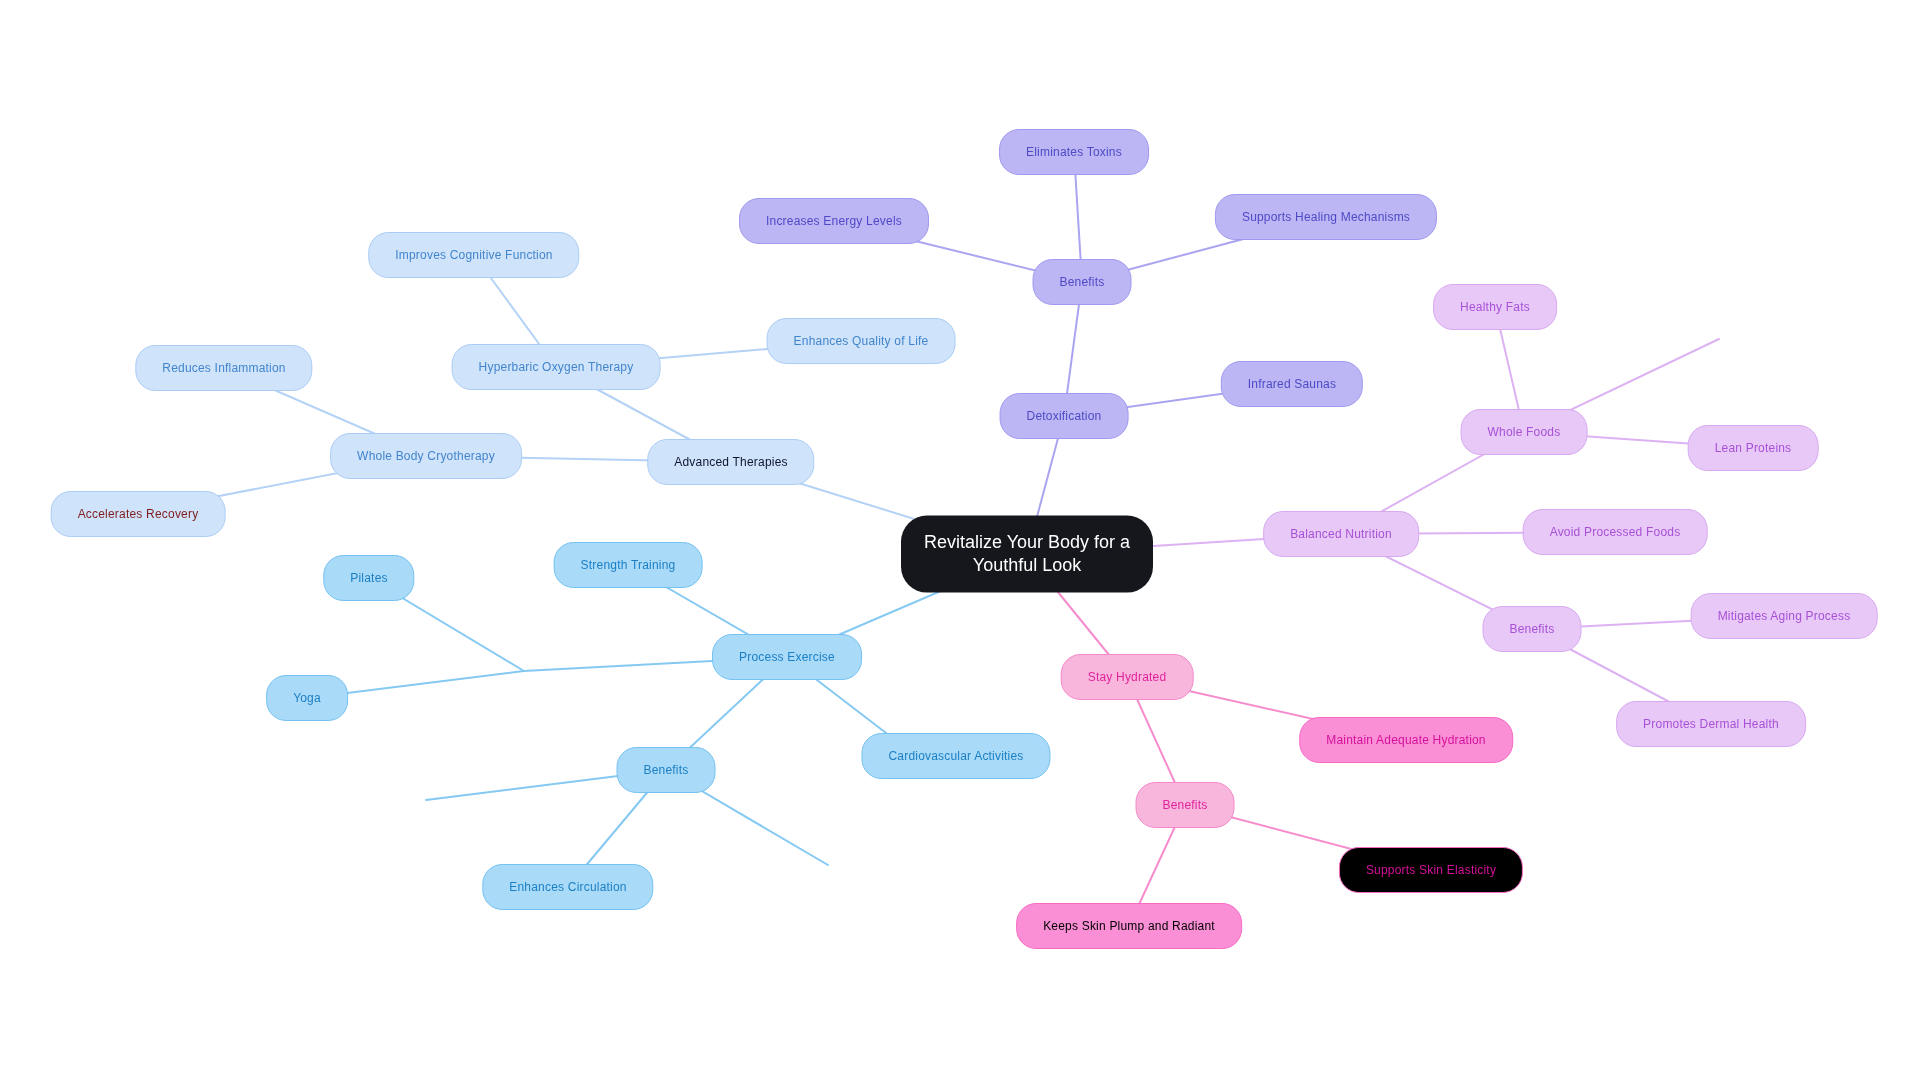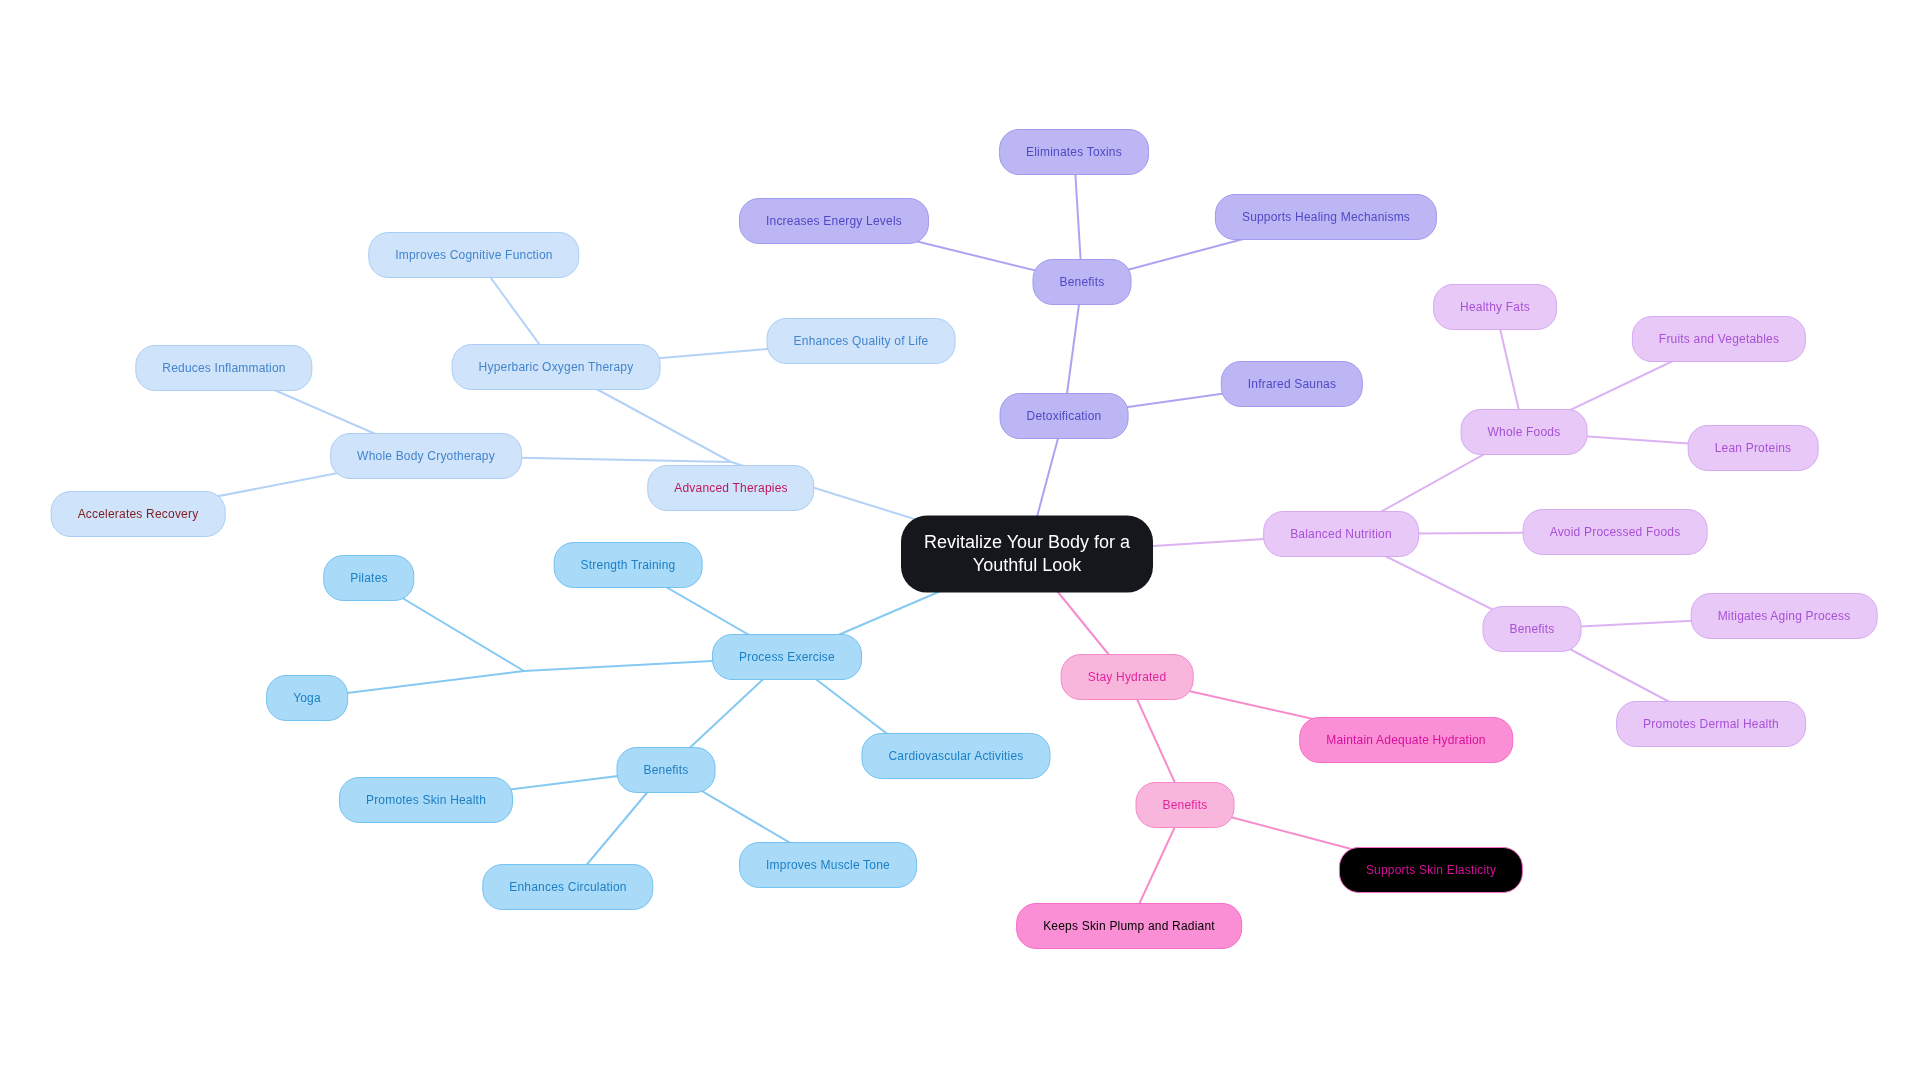--- a/index.html
+++ b/index.html
@@ -89,42 +89,39 @@
   <div class="central-node" id="central-node" style="left: 1027px; top: 554px; background: rgb(21, 23, 28); color: rgb(255, 255, 255);">
     <span>Revitalize Your Body for a Youthful Look</span>
   </div>
 <div class="node" style="left: 1074px; top: 152px; background: rgb(188, 182, 244); border-color: rgb(160, 154, 240); color: rgb(79, 73, 198);"><span>Eliminates Toxins</span></div>
     <div class="node" style="left: 834px; top: 221px; background: rgb(188, 182, 244); border-color: rgb(160, 154, 240); color: rgb(79, 73, 198);"><span>Increases Energy Levels</span></div>
     <div class="node" style="left: 1326px; top: 217px; background: rgb(188, 182, 244); border-color: rgb(160, 154, 240); color: rgb(79, 73, 198);"><span>Supports Healing Mechanisms</span></div>
     <div class="node" style="left: 1082px; top: 282px; background: rgb(188, 182, 244); border-color: rgb(160, 154, 240); color: rgb(79, 73, 198);"><span>Benefits</span></div>
     <div class="node" style="left: 1064px; top: 416px; background: rgb(188, 182, 244); border-color: rgb(160, 154, 240); color: rgb(79, 73, 198);"><span>Detoxification</span></div>
     <div class="node" style="left: 1292px; top: 384px; background: rgb(188, 182, 244); border-color: rgb(160, 154, 240); color: rgb(79, 73, 198);"><span>Infrared Saunas</span></div>
     <div class="node" style="left: 1495px; top: 307px; background: rgb(231, 200, 247); border-color: rgb(216, 169, 241); color: rgb(168, 81, 214);"><span>Healthy Fats</span></div>
-    <div class="node" style="left: 1719px; top: 339px; background: rgb(231, 200, 247); border-color: rgb(216, 169, 241); color: rgb(168, 81, 214);"><span>Fruits and Vegetables</span></div>
     <div class="node" style="left: 1524px; top: 432px; background: rgb(231, 200, 247); border-color: rgb(216, 169, 241); color: rgb(168, 81, 214);"><span>Whole Foods</span></div>
     <div class="node" style="left: 1753px; top: 448px; background: rgb(231, 200, 247); border-color: rgb(216, 169, 241); color: rgb(168, 81, 214);"><span>Lean Proteins</span></div>
     <div class="node" style="left: 1341px; top: 534px; background: rgb(231, 200, 247); border-color: rgb(216, 169, 241); color: rgb(168, 81, 214);"><span>Balanced Nutrition</span></div>
     <div class="node" style="left: 1615px; top: 532px; background: rgb(231, 200, 247); border-color: rgb(216, 169, 241); color: rgb(168, 81, 214);"><span>Avoid Processed Foods</span></div>
     <div class="node" style="left: 1532px; top: 629px; background: rgb(231, 200, 247); border-color: rgb(216, 169, 241); color: rgb(168, 81, 214);"><span>Benefits</span></div>
     <div class="node" style="left: 1784px; top: 616px; background: rgb(231, 200, 247); border-color: rgb(216, 169, 241); color: rgb(168, 81, 214);"><span>Mitigates Aging Process</span></div>
     <div class="node" style="left: 1711px; top: 724px; background: rgb(231, 200, 247); border-color: rgb(216, 169, 241); color: rgb(168, 81, 214);"><span>Promotes Dermal Health</span></div>
     <div class="node" style="left: 1127px; top: 677px; background: rgb(249, 182, 221); border-color: rgb(246, 136, 201); color: rgb(224, 36, 156);"><span>Stay Hydrated</span></div>
     <div class="node" style="left: 1406px; top: 740px; background: rgb(251, 143, 214); border-color: rgb(249, 107, 198); color: rgb(214, 16, 154);"><span>Maintain Adequate Hydration</span></div>
     <div class="node" style="left: 1185px; top: 805px; background: rgb(249, 182, 221); border-color: rgb(246, 136, 201); color: rgb(224, 36, 156);"><span>Benefits</span></div>
     <div class="node" style="left: 1431px; top: 870px; background: #000000; border-color: rgb(249, 107, 198); color: rgb(214, 16, 154);"><span>Supports Skin Elasticity</span></div>
     <div class="node" style="left: 1129px; top: 926px; background: rgb(251, 143, 214); border-color: rgb(249, 107, 198); color: #000000; text-align: right;"><span>Keeps Skin Plump and Radiant</span></div>
     <div class="node" style="left: 787px; top: 657px; background: rgb(169, 218, 248); border-color: rgb(116, 194, 242); color: rgb(27, 127, 196);"><span>Process Exercise</span></div>
     <div class="node" style="left: 628px; top: 565px; background: rgb(169, 218, 248); border-color: rgb(116, 194, 242); color: rgb(27, 127, 196);"><span>Strength Training</span></div>
     <div class="node" style="left: 369px; top: 578px; background: rgb(169, 218, 248); border-color: rgb(116, 194, 242); color: rgb(27, 127, 196);"><span>Pilates</span></div>
     <div class="node" style="left: 307px; top: 698px; background: rgb(169, 218, 248); border-color: rgb(116, 194, 242); color: rgb(27, 127, 196);"><span>Yoga</span></div>
     <div class="node" style="left: 956px; top: 756px; background: rgb(169, 218, 248); border-color: rgb(116, 194, 242); color: rgb(27, 127, 196);"><span>Cardiovascular Activities</span></div>
     <div class="node" style="left: 666px; top: 770px; background: rgb(169, 218, 248); border-color: rgb(116, 194, 242); color: rgb(27, 127, 196);"><span>Benefits</span></div>
-    <div class="node" style="left: 426px; top: 800px; background: rgb(169, 218, 248); border-color: rgb(116, 194, 242); color: rgb(27, 127, 196);"><span>Promotes Skin Health</span></div>
     <div class="node" style="left: 568px; top: 887px; background: rgb(169, 218, 248); border-color: rgb(116, 194, 242); color: rgb(27, 127, 196);"><span>Enhances Circulation</span></div>
-    <div class="node" style="left: 828px; top: 865px; background: rgb(169, 218, 248); border-color: rgb(116, 194, 242); color: rgb(27, 127, 196);"><span>Improves Muscle Tone</span></div>
-    <div class="node" style="left: 731px; top: 488px; background: rgb(207, 227, 251); border-color: rgb(171, 205, 245); color: #be185d;"><span>Advanced Therapies</span></div>
+    <div class="node" style="left: 731px; top: 462px; background: rgb(207, 227, 251); border-color: rgb(171, 205, 245); color: #0f172a;"><span>Advanced Therapies</span></div>
     <div class="node" style="left: 556px; top: 367px; background: rgb(207, 227, 251); border-color: rgb(171, 205, 245); color: rgb(66, 133, 204);"><span>Hyperbaric Oxygen Therapy</span></div>
     <div class="node" style="left: 474px; top: 255px; background: rgb(207, 227, 251); border-color: rgb(171, 205, 245); color: rgb(66, 133, 204);"><span>Improves Cognitive Function</span></div>
     <div class="node" style="left: 861px; top: 341px; background: rgb(207, 227, 251); border-color: rgb(171, 205, 245); color: rgb(66, 133, 204);"><span>Enhances Quality of Life</span></div>
     <div class="node" style="left: 426px; top: 456px; background: rgb(207, 227, 251); border-color: rgb(171, 205, 245); color: rgb(66, 133, 204);"><span>Whole Body Cryotherapy</span></div>
     <div class="node" style="left: 224px; top: 368px; background: rgb(207, 227, 251); border-color: rgb(171, 205, 245); color: rgb(66, 133, 204);"><span>Reduces Inflammation</span></div>
     <div class="node" style="left: 138px; top: 514px; background: rgb(207, 227, 251); border-color: rgb(171, 205, 245); color: #7f1d1d;"><span>Accelerates Recovery</span></div>
   </div>
 
 </body></html>

